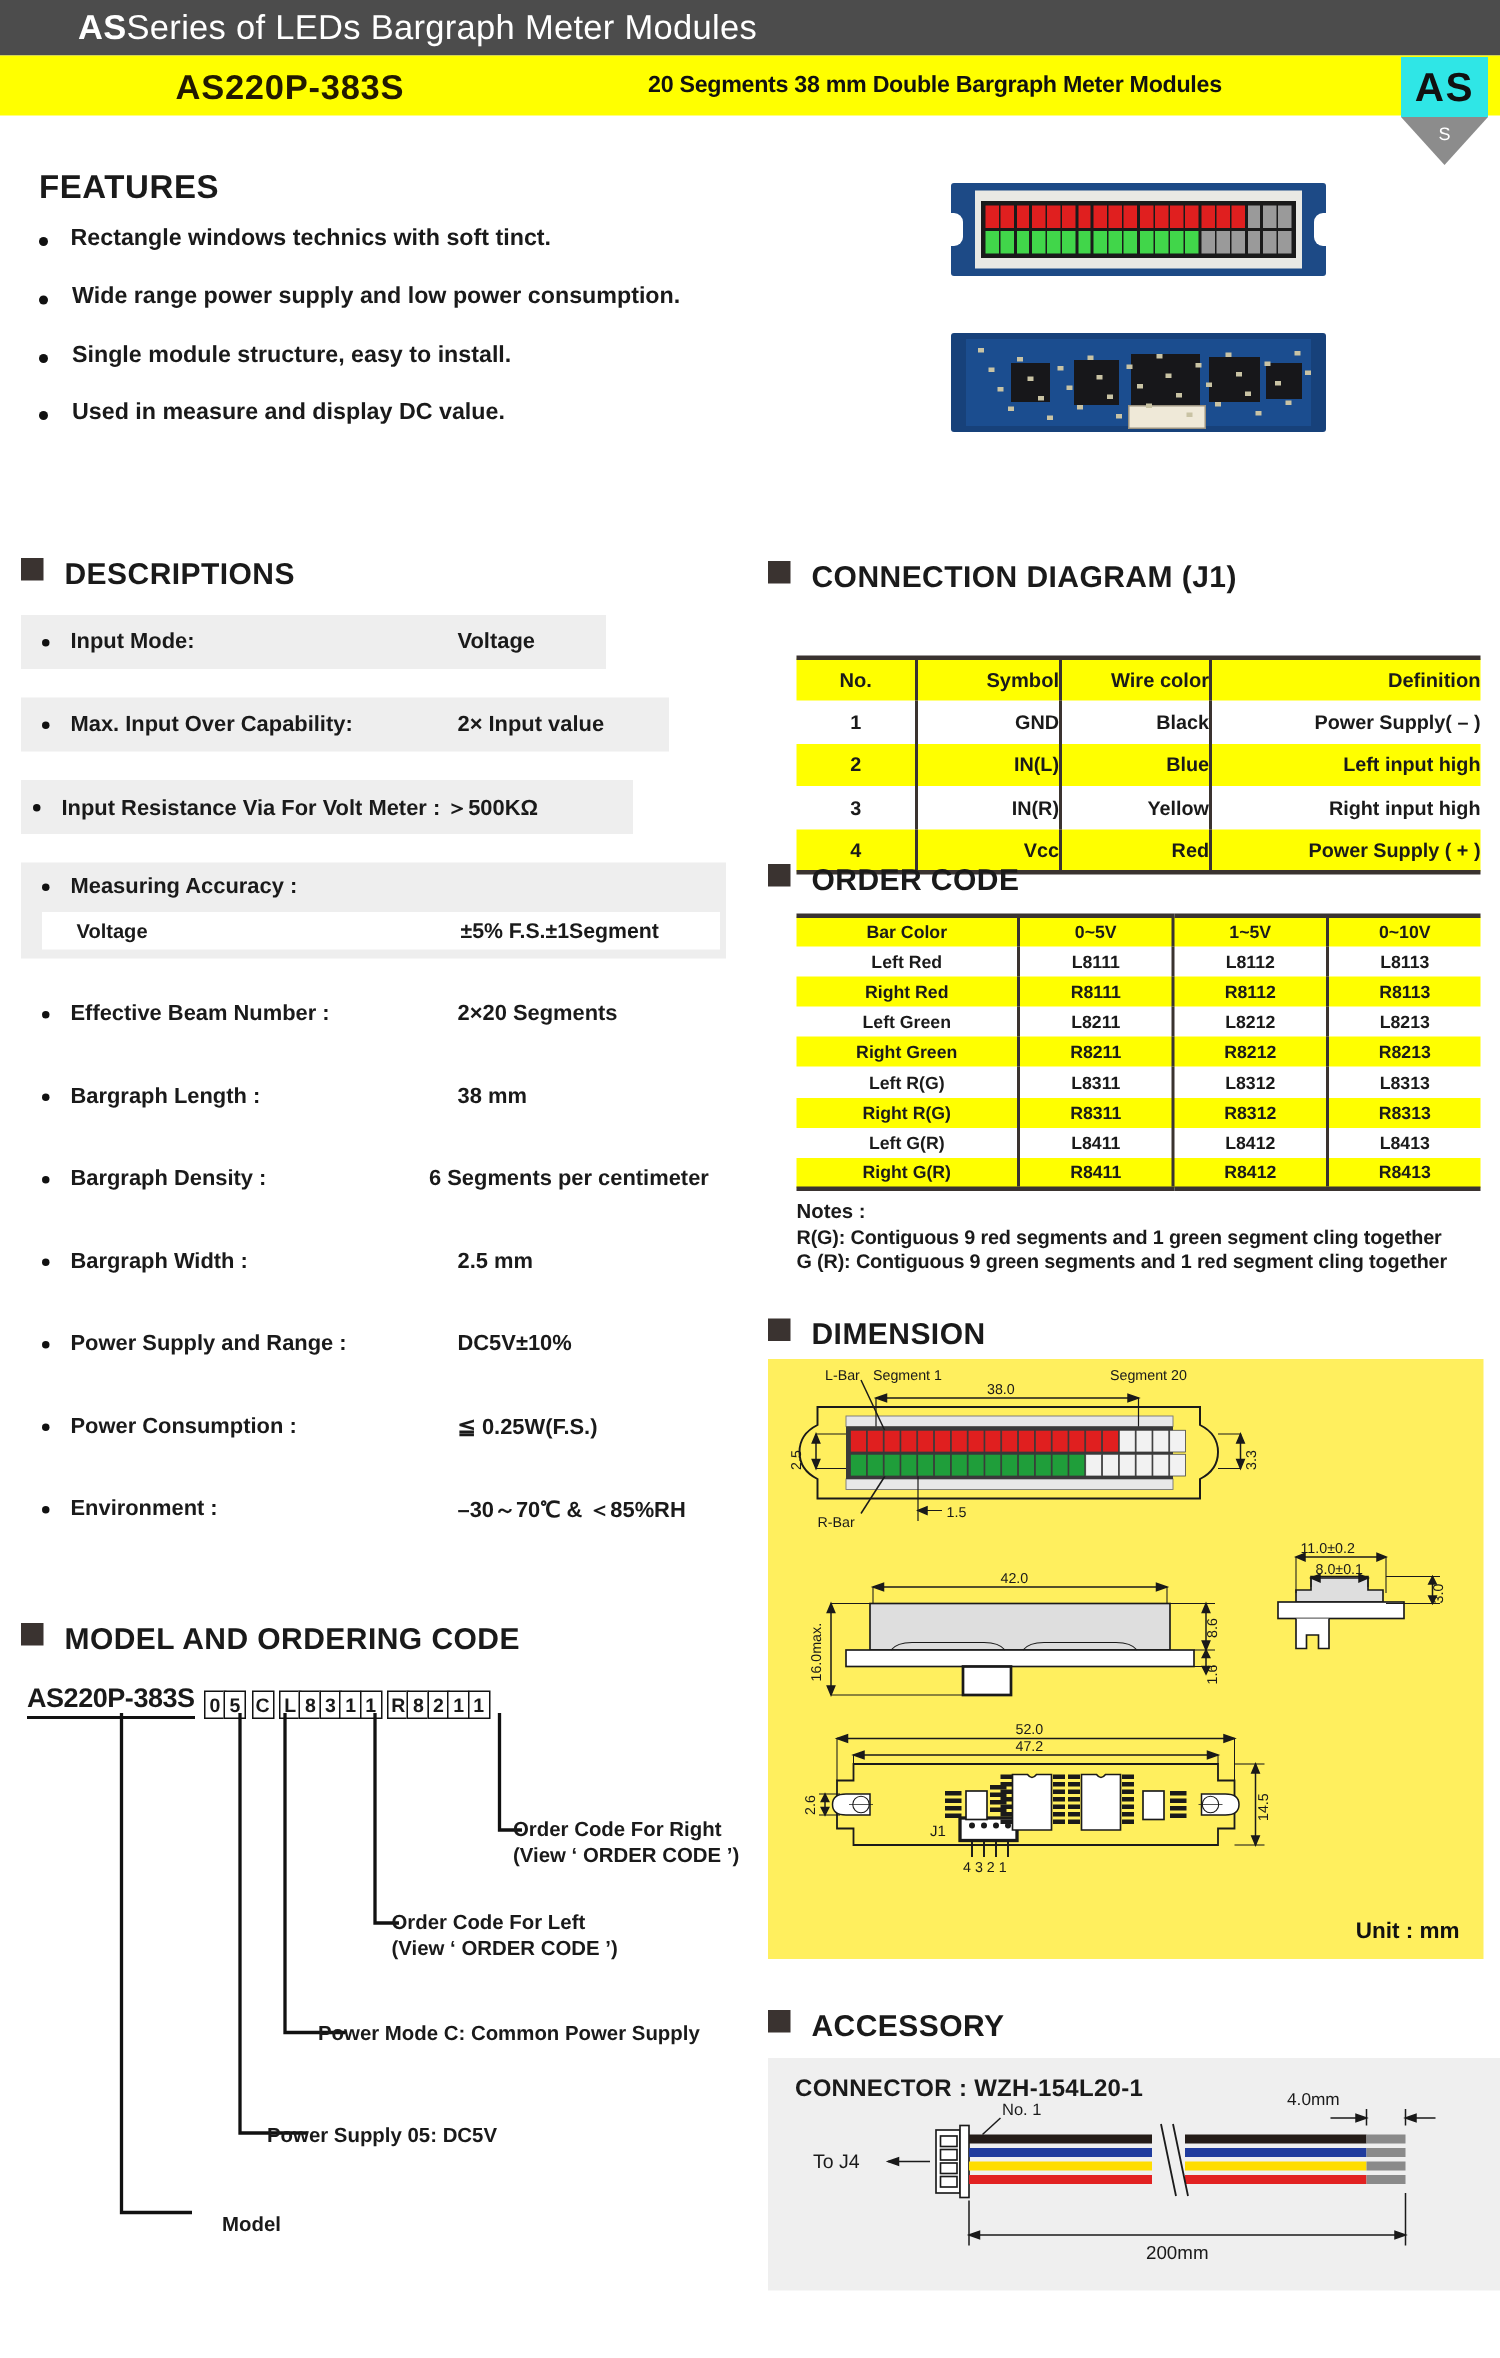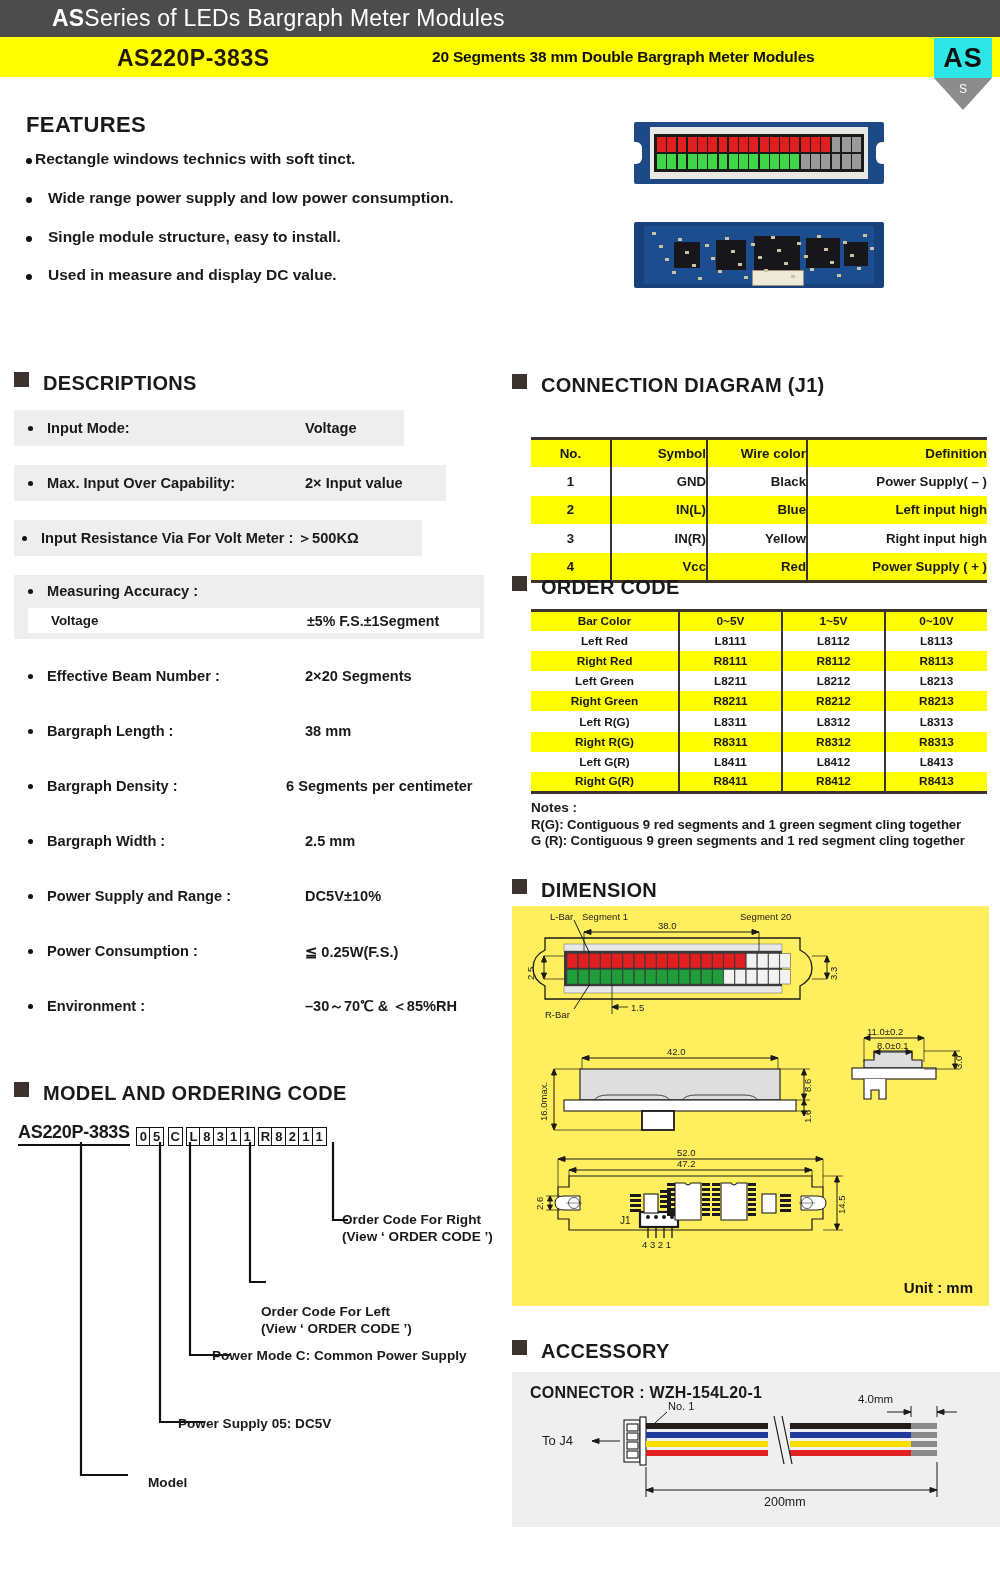--- a/index.html
+++ b/index.html
@@ -60,21 +60,21 @@
     font-size:22px; font-weight:bold; letter-spacing:.4px;
   }
   .feat-list{ position:absolute; left:26px; top:150px; width:540px; }
   .feat-row{ display:flex; align-items:flex-start; margin-bottom:21px; }
   .feat-row .dot{
     width:6px; height:6px; border-radius:50%; background:#111;
     margin-top:8px; flex:0 0 auto;
   }
   .feat-row .txt{ margin-left:16px; font-size:15.5px; font-weight:bold; line-height:1.15;}
   .feat-row.first .dot{ margin-left:0px; }
-  .feat-row.first .txt{ margin-left:3px; }
+  .feat-row.first .txt{ margin-left:15px; }
 
   
   .photo1{
     position:absolute; left:634px; top:122px; width:250px; height:62px;
     background:#1d4a86; border-radius:2px;
   }
   .photo1 .pcb-inner{
     position:absolute; left:16px; top:5px; width:218px; height:52px;
     background:#e9e9e4;
   }
@@ -546,21 +546,21 @@
     <path d="M190 2 L190 215 L230 215"></path>
     <path d="M250 2 L250 142 L266 142"></path>
     <path d="M333 2 L333 80 L348 80"></path>
   </g>
 </svg>
 
 <div class="callout" style="left:342px; top:1212px;">
   <div>Order Code For Right</div>
   <div>(View ‘ ORDER CODE ’)</div>
 </div>
-<div class="callout" style="left:261px; top:1304px;">
+<div class="callout" style="left:261px; top:1274px;">
   <div>Order Code For Left</div>
   <div>(View ‘ ORDER CODE ’)</div>
 </div>
 <div class="callout" style="left:212px; top:1348px;">Power  Mode   C: Common Power Supply</div>
 <div class="callout" style="left:178px; top:1416px;">Power Supply  05: DC5V</div>
 <div class="callout" style="left:148px; top:1475px;">Model</div>
 
 <div class="sec-h" style="left:512px; top:879px;">
   <span class="sq"></span>
   <span class="lbl">DIMENSION</span>

